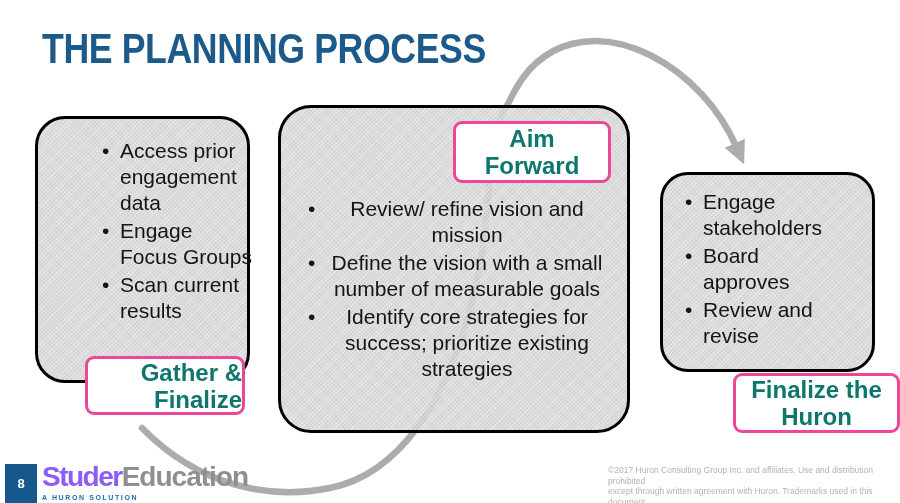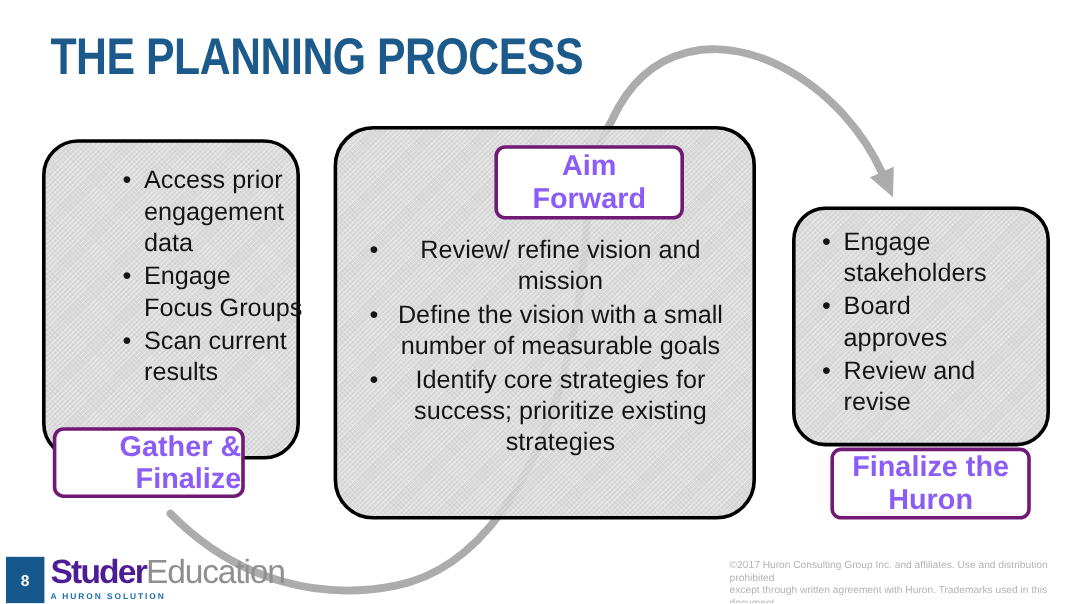--- a/index.html
+++ b/index.html
@@ -31,36 +31,36 @@
   
   .bullets{list-style:none;margin:0;padding:0;font-size:21px;line-height:26px;color:#141414;}
   .bullets li{position:relative;padding-left:20px;margin-bottom:2px;}
   .bullets li::before{content:"\2022";position:absolute;left:2px;}
   .box-left  .bullets{margin:19px 0 0 22px;width:154px;}
   .box-mid   .bullets{margin:88px 0 0 25px;width:302px;text-align:center;}
   .box-right .bullets{margin:14px 0 0 20px;width:168px;}
   
   .steplabel{
     position:absolute;z-index:4;box-sizing:border-box;
-    background:#ffffff;border:3px solid #701a75;border-radius:9px;
-    font-size:24px;font-weight:bold;color:#8b5cf6;text-align:center;line-height:27px;
-    display:flex;flex-direction:column;justify-content:center;
+    background:#ffffff;border:3px solid #ec4899;border-radius:9px;
+    font-size:24px;font-weight:bold;color:#0f766e;text-align:center;line-height:27px;
+    display:flex;flex-direction:column;justify-content:center;margin-left:41px;
   }
   .label-left {left:44px; top:356px;width:160px;height:59px;text-align:right;}
   .label-mid  {left:412px;top:121px;width:158px;height:62px;}
   .label-right{left:692px;top:373px;width:167px;height:60px;}
   
   .footer{position:absolute;left:0;top:455px;width:900px;height:48px;z-index:3;}
   .pagenum{
     position:absolute;left:5px;top:9px;width:32px;height:39px;background:#16588c;
     color:#fff;font-size:13px;font-weight:bold;display:flex;align-items:center;justify-content:center;
   }
   .logo{position:absolute;left:42px;top:8px;line-height:1;white-space:nowrap;}
-  .logo-primary{font-size:28px;font-weight:bold;color:#4c1d95;letter-spacing:-1.5px;}
-  .logo-secondary{font-size:28px;font-weight:normal;color:#8f8f8f;letter-spacing:-1px;}
+  .logo-primary{font-size:28px;font-weight:bold;color:#8b5cf6;letter-spacing:-1.5px;}
+  .logo-secondary{font-size:28px;font-weight:bold;color:#8f8f8f;letter-spacing:-1px;}
   .logo-tagline{margin-top:3px;font-size:7px;font-weight:bold;color:#1d6fa9;letter-spacing:1.6px;}
   .copyright{
     position:absolute;left:608px;top:10px;width:270px;
     font-size:8.5px;line-height:10.5px;color:#b3b3b3;text-align:left;
   }
 </style>
 </head>
 <body>
 
 <div class="slide">

